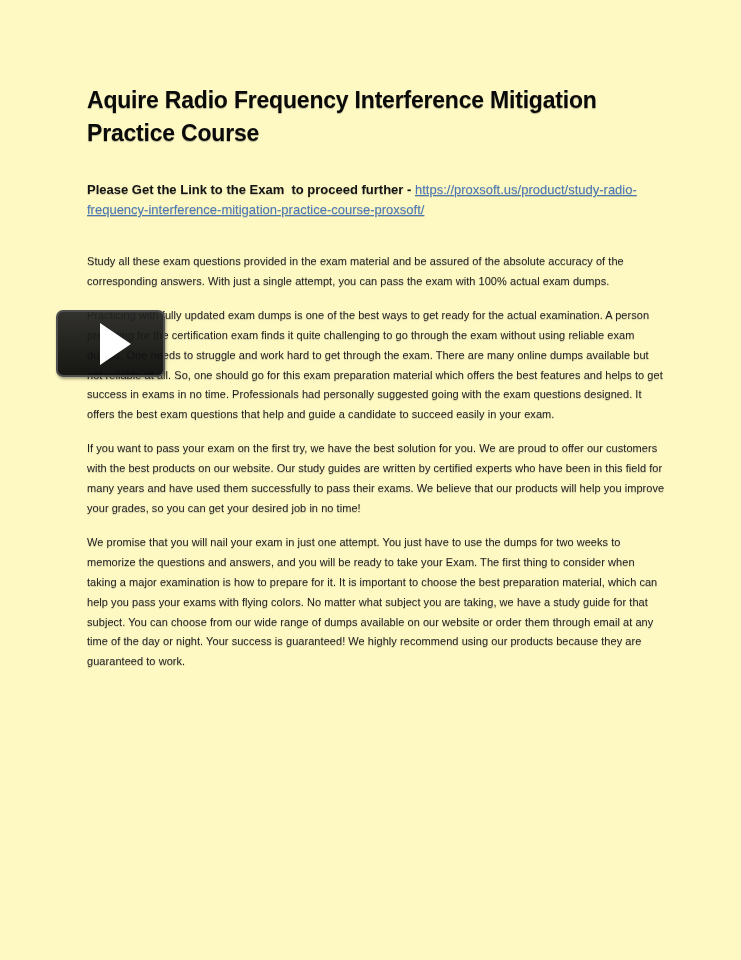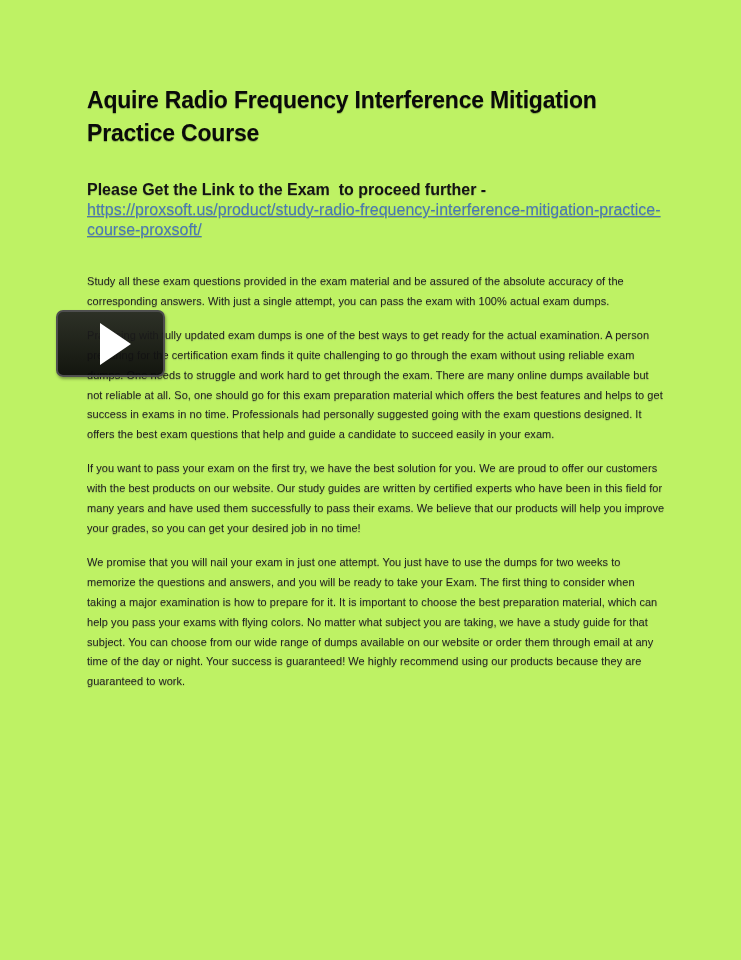--- a/index.html
+++ b/index.html
@@ -13,40 +13,40 @@
     font-family: "Liberation Sans", sans-serif;
     color: #1f1f1f;
     position: relative;
     overflow: hidden;
   }
   .page {
     position: absolute;
     left: 0; top: 0;
     width: 741px;
     height: 960px;
-    background: #bef264;
+    background: #fef9c3;
   }
   .content {
     position: absolute;
     left: 87px;
     top: 84px;
     width: 578px;
   }
   .doc-title {
     font-size: 23px;
     line-height: 33px;
     font-weight: 700;
     color: #0a0a0a;
     letter-spacing: -0.2px;
     margin: 0 0 30px 0;
     width: 566px;
     text-shadow: 0 1px 1px rgba(0,0,0,0.28);
   }
   .link-line {
-    font-size: 16px;
+    font-size: 13px;
     line-height: 20px;
     margin: 0 0 32px 0;
     text-shadow: 0 1px 1px rgba(40,40,40,0.22);
   }
   .link-line .intro {
     font-weight: 700;
     color: #141414;
     white-space: pre-wrap;
   }
   .exam-link {

